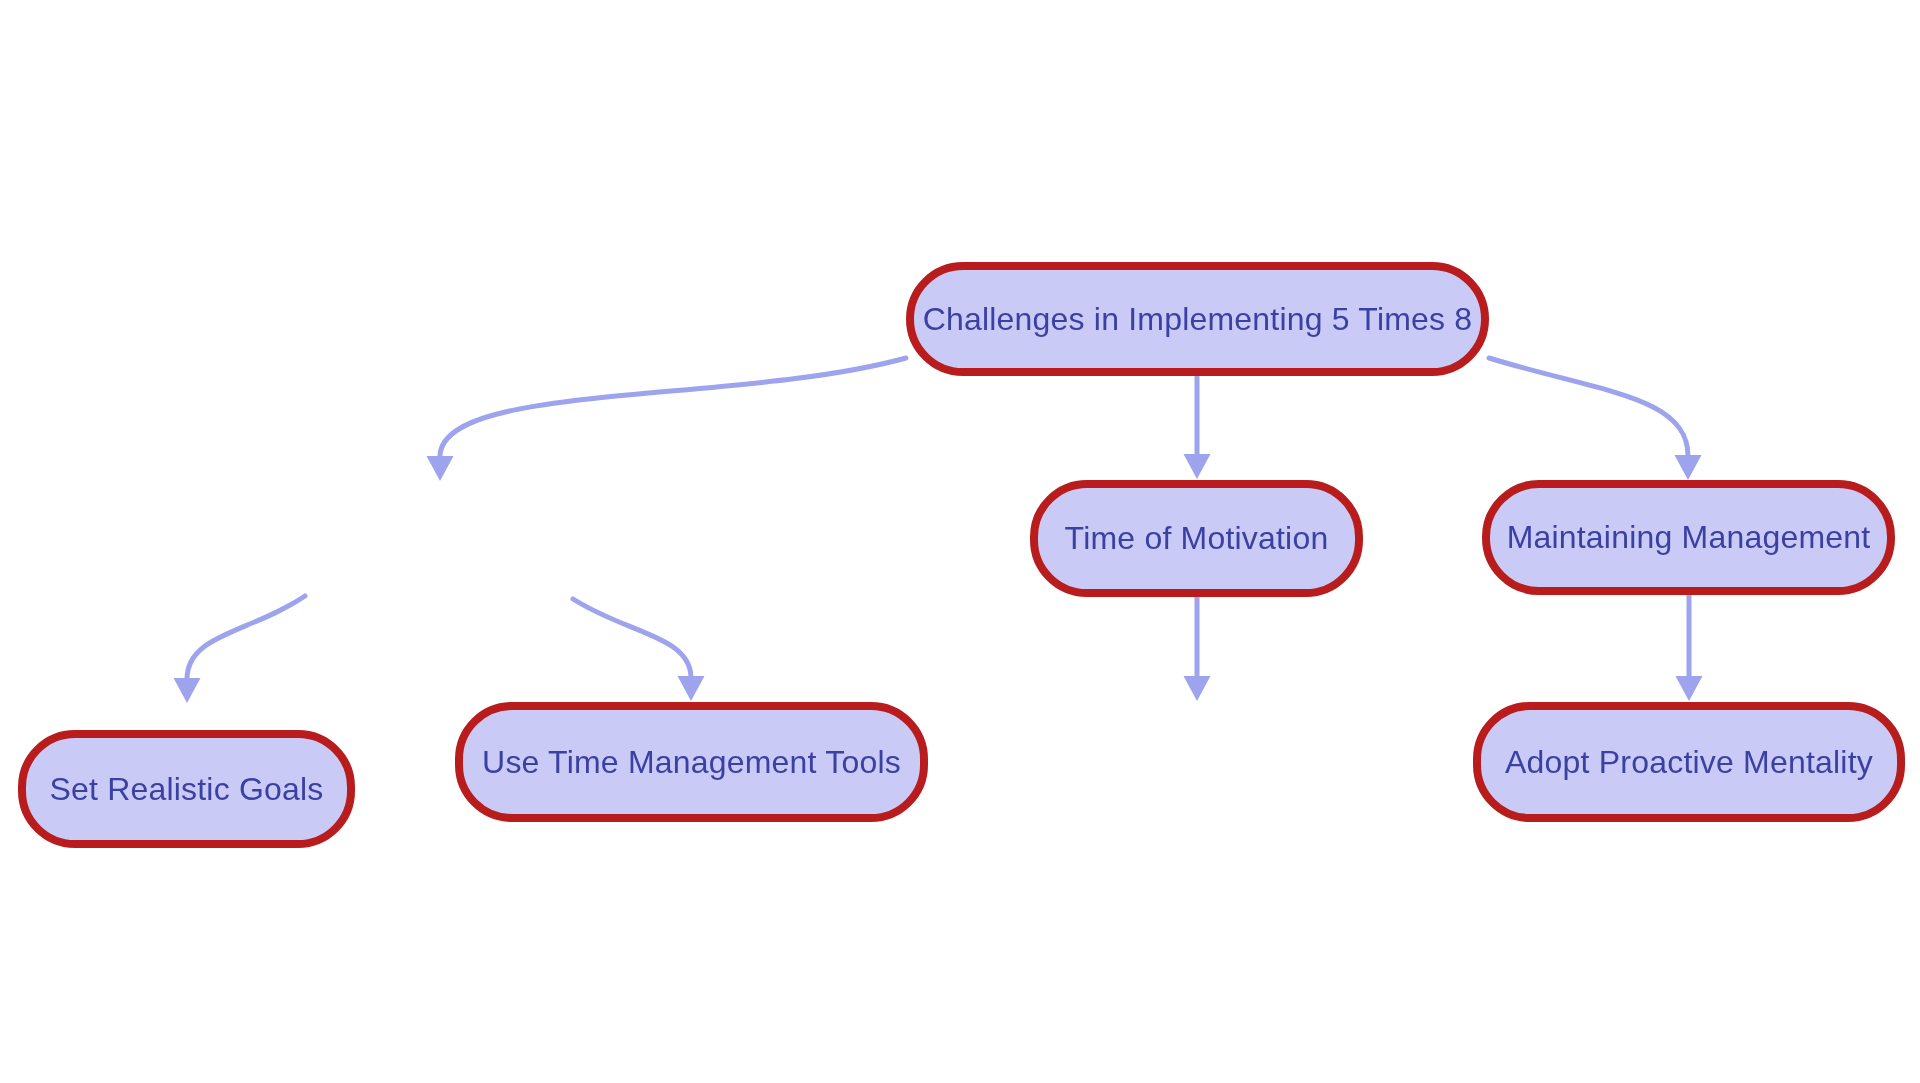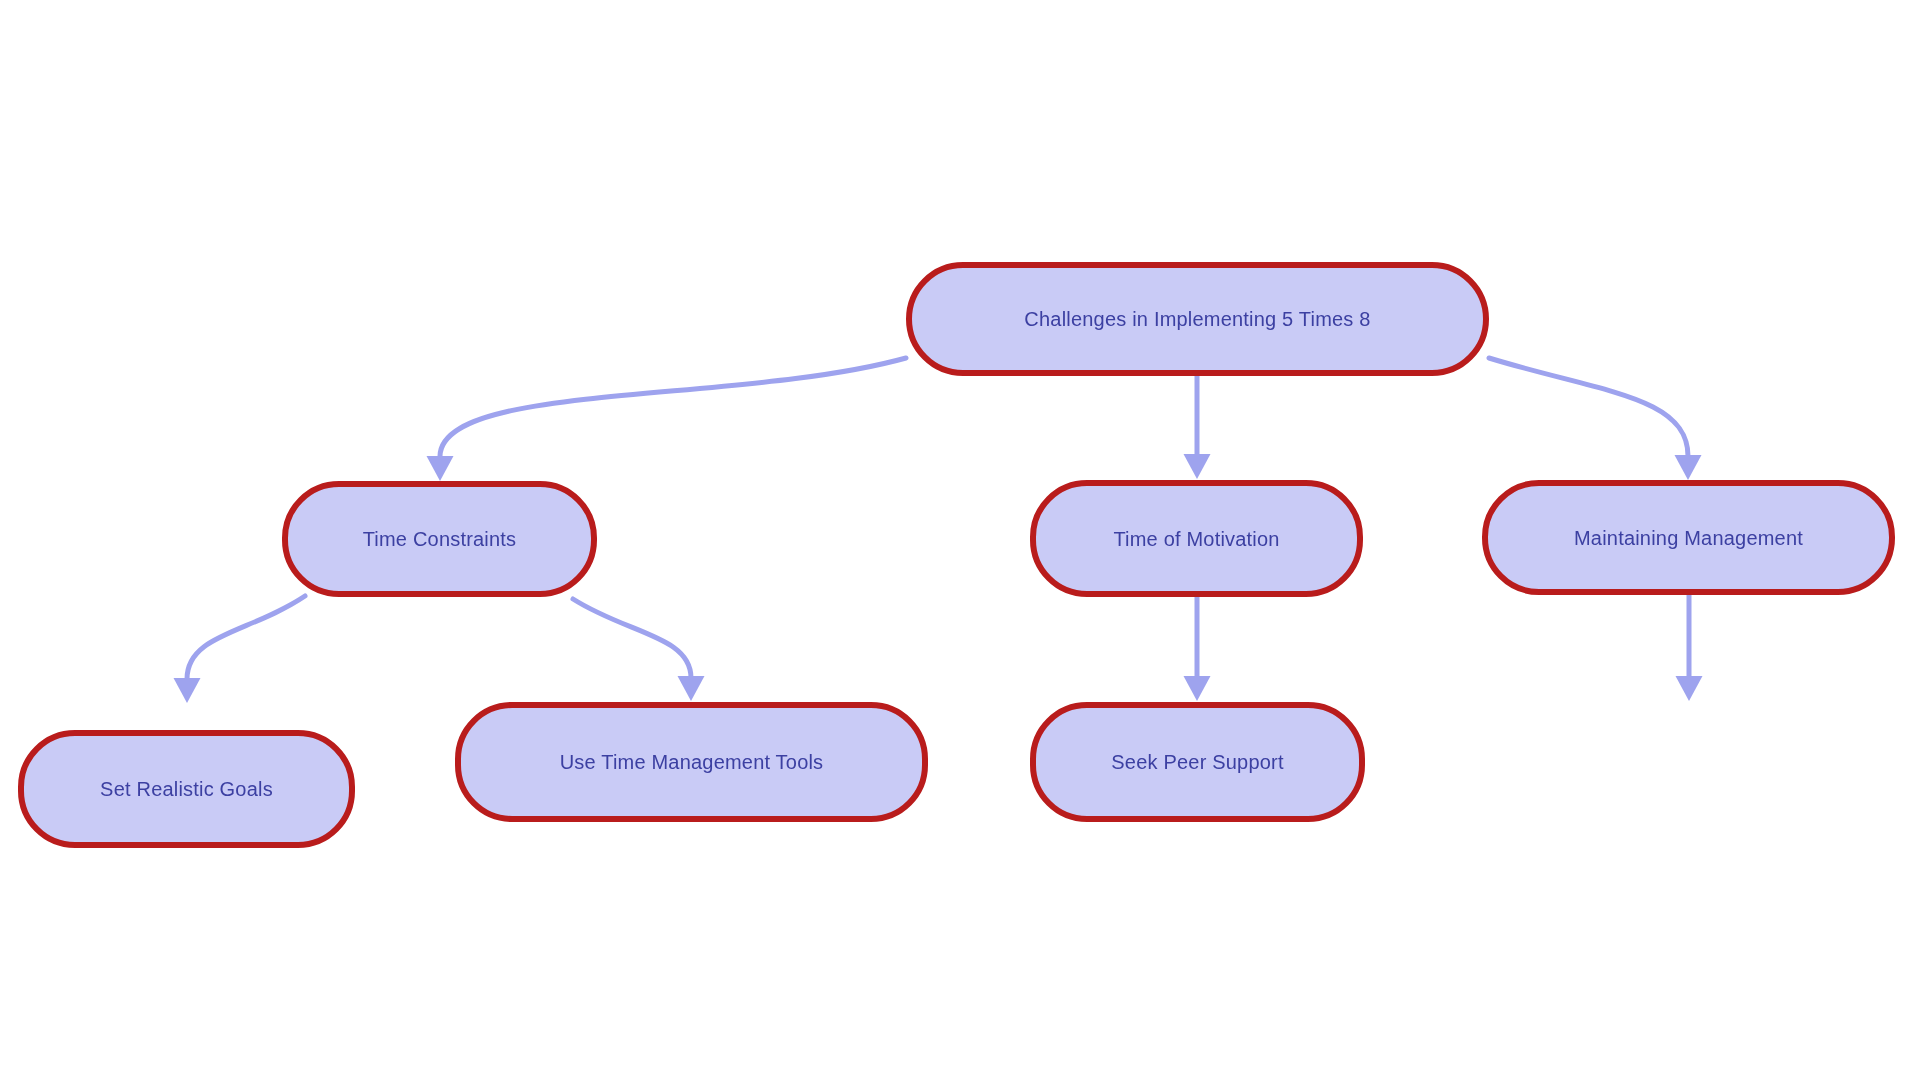--- a/index.html
+++ b/index.html
@@ -29,28 +29,28 @@
   }
   .edges polygon {
     fill: #9ea3ee;
     stroke: none;
   }
   .node {
     position: absolute;
     z-index: 2;
     box-sizing: border-box;
     background: #c9cbf6;
-    border: 6px solid #b91c1c;
+    border: 8px solid #b91c1c;
     border-radius: 57px;
     display: flex;
     align-items: center;
     justify-content: center;
     text-align: center;
     color: #3c40a2;
-    font-size: 20px;
+    font-size: 32px;
     line-height: 1.2;
     letter-spacing: 0.2px;
   }
   
   .n-root   { left: 906px;  top: 262px; width: 583px; height: 114px; }
   .n-tc     { left: 282px;  top: 481px; width: 315px; height: 116px; }
   .n-lom    { left: 1030px; top: 480px; width: 333px; height: 117px; }
   .n-mc     { left: 1482px; top: 480px; width: 413px; height: 115px; }
   .n-srg    { left: 18px;   top: 730px; width: 337px; height: 118px; }
   .n-utmt   { left: 455px;  top: 702px; width: 473px; height: 120px; text-align: center; }
@@ -83,38 +83,35 @@
     <polygon points="1183.5,676 1210.5,676 1197,701"></polygon>
 
     <path d="M 1689 595 L 1689 678"></path>
     <polygon points="1675.5,676 1702.5,676 1689,701"></polygon>
   </svg>
 
   <div class="node n-root">
     <span>Challenges in Implementing 5 Times 8</span>
   </div>
 
-  <div class="node n-tc">
-    <span>Time Constraints</span>
-  </div>
 
   <div class="node n-lom">
     <span>Time of Motivation</span>
   </div>
 
   <div class="node n-mc">
     <span>Maintaining Management</span>
   </div>
 
   <div class="node n-srg">
     <span>Set Realistic Goals</span>
   </div>
 
   <div class="node n-utmt">
     <span>Use Time Management Tools</span>
   </div>
 
-  <div class="node n-sps">
-    <span>Seek Peer Support</span>
+
+  <div class="node n-apm">
+    <span>Adopt Proactive Mentality</span>
   </div>
-
 
 </div>
 
 </body></html>

